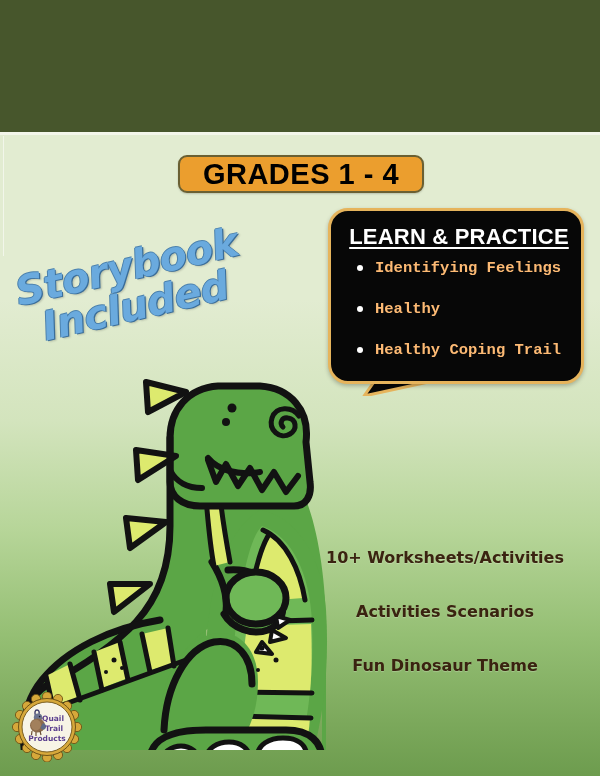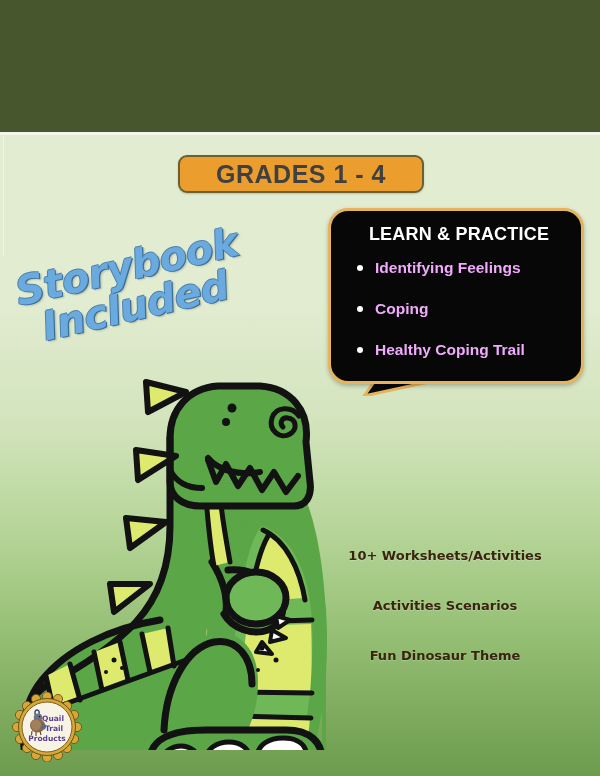--- a/index.html
+++ b/index.html
@@ -107,23 +107,23 @@
     box-sizing: border-box;
     display: flex;
     align-items: center;
     justify-content: center;
     z-index: 20;
     box-shadow: 0 1px 2px rgba(0,0,0,0.18);
   }
   .grades-badge span {
     font-family: "Liberation Sans", sans-serif;
     font-weight: bold;
-    font-size: 25px;
+    font-size: 29px;
     letter-spacing: 0.5px;
-    color: #404040;
+    color: #000000;
     white-space: nowrap;
   }
 
   
   .bubble-wrap {
     position: absolute;
     left: 328px;
     top: 208px;
     width: 256px;
     height: 188px;
@@ -141,43 +141,44 @@
     box-shadow: 0 2px 4px rgba(0,0,0,0.25);
   }
   .bubble-title {
     position: absolute;
     left: 0;
     top: 13px;
     width: 256px;
     text-align: center;
     font-family: "Liberation Sans", sans-serif;
     font-weight: bold;
-    font-size: 18px;
+    font-size: 22px;
     letter-spacing: 0.2px;
     color: #ffffff;
+    text-decoration: underline;
     text-underline-offset: 3px;
     white-space: nowrap;
   }
   .bubble-list {
     position: absolute;
     left: 22px;
     top: 48px;
     width: 226px;
     margin: 0;
     padding: 0;
     list-style: none;
   }
   .bubble-list li {
     position: relative;
     padding-left: 22px;
     margin-bottom: 23px;
-    font-family: Liberation Sans, sans-serif;
+    font-family: Liberation Mono, monospace;
     font-weight: bold;
     font-size: 15.5px;
-    color: #f0abfc;
+    color: #fdba74;
     white-space: nowrap;
   }
   .bubble-list li::before {
     content: "";
     position: absolute;
     left: 4px;
     top: 6px;
     width: 6px;
     height: 6px;
     border-radius: 50%;
@@ -215,21 +216,21 @@
     position: absolute;
     left: 310px;
     top: 548px;
     width: 270px;
     z-index: 20;
     text-align: center;
   }
   .features div {
     font-family: "DejaVu Sans", sans-serif;
     font-weight: bold;
-    font-size: 13px;
+    font-size: 16px;
     color: #3a2310;
     margin-bottom: 35px;
     white-space: nowrap;
     text-shadow: 0 1px 1px rgba(255,255,255,0.25);
   }
   .features div:last-child { margin-bottom: 12px; }
 
   
   .logo {
     position: absolute;
@@ -450,21 +451,21 @@
   </div>
 
   <div class="bubble-wrap">
     <svg width="256" height="188" viewBox="0 0 256 188" style="position:absolute;left:0;top:0;">
       <path d="M70 140 L128 168 L36 188 Z" fill="#070707" stroke="#e6b45c" stroke-width="3" stroke-linejoin="round"></path>
     </svg>
     <div class="bubble">
       <div class="bubble-title">LEARN &amp; PRACTICE</div>
       <ul class="bubble-list">
         <li>Identifying Feelings</li>
-        <li>Coping</li>
+        <li>Healthy</li>
         <li>Healthy Coping Trail</li>
       </ul>
     </div>
   </div>
 
   <div class="storybook">
     <div class="line1">Storybook</div>
     <div class="line2">Included</div>
   </div>
 

